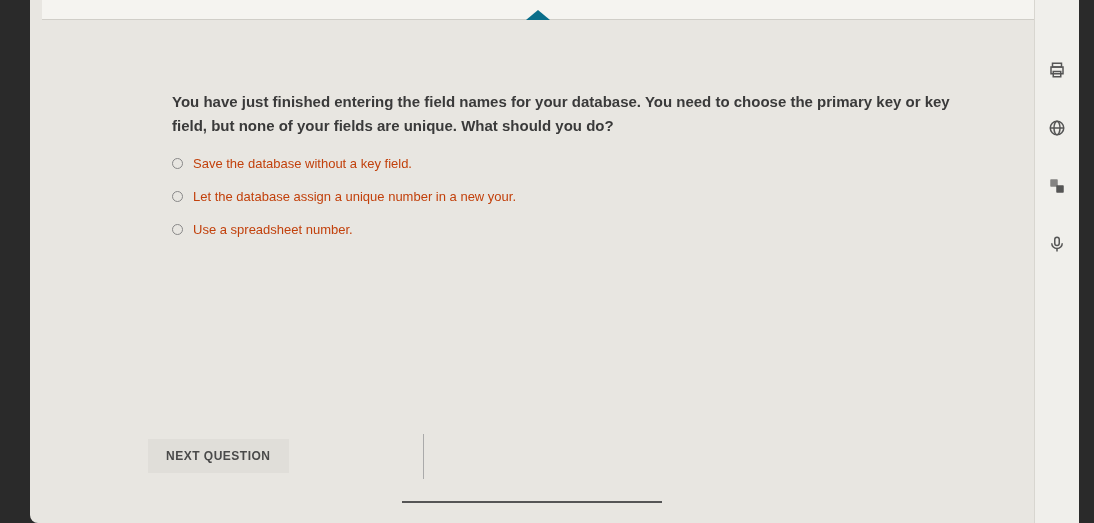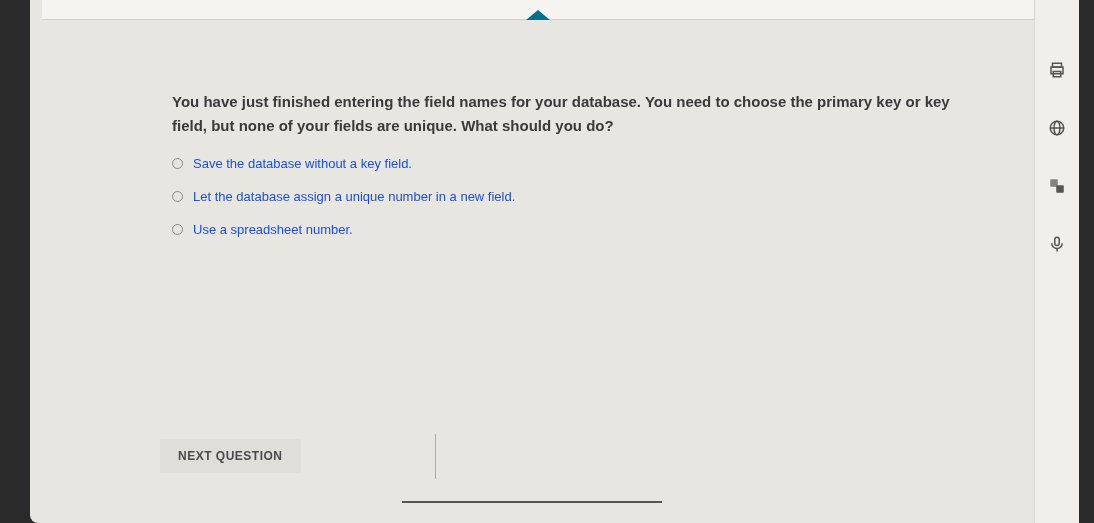--- a/index.html
+++ b/index.html
@@ -62,26 +62,26 @@
     .radio {
       width: 11px;
       height: 11px;
       border: 1.5px solid #888;
       border-radius: 50%;
       margin-right: 10px;
       flex-shrink: 0;
     }
     .option-label {
       font-size: 13px;
-      color: #1d4ed8;
+      color: #c2410c;
     }
     .bottom-actions {
       position: absolute;
       bottom: 50px;
-      left: 130px;
+      left: 118px;
       right: 80px;
       display: flex;
       align-items: flex-end;
       flex-direction: column;
     }
     .btn {
       font-size: 12px;
       font-weight: bold;
       letter-spacing: 0.5px;
       color: #4a4a4a;
@@ -145,21 +145,21 @@
 
     <div class="content">
       <div class="question-text">You have just finished entering the field names for your database. You need to choose the primary key or key field, but none of your fields are unique. What should you do?</div>
 
       <div class="option">
         <div class="radio"></div>
         <div class="option-label">Save the database without a key field.</div>
       </div>
       <div class="option">
         <div class="radio"></div>
-        <div class="option-label">Let the database assign a unique number in a new field.</div>
+        <div class="option-label">Let the database assign a unique number in a new your.</div>
       </div>
       <div class="option">
         <div class="radio"></div>
         <div class="option-label">Use a spreadsheet number.</div>
       </div>
     </div>
 
     <div class="bottom-actions">
       <div class="btn btn-next">NEXT QUESTION</div>
       <div class="divider-v-center"></div>

